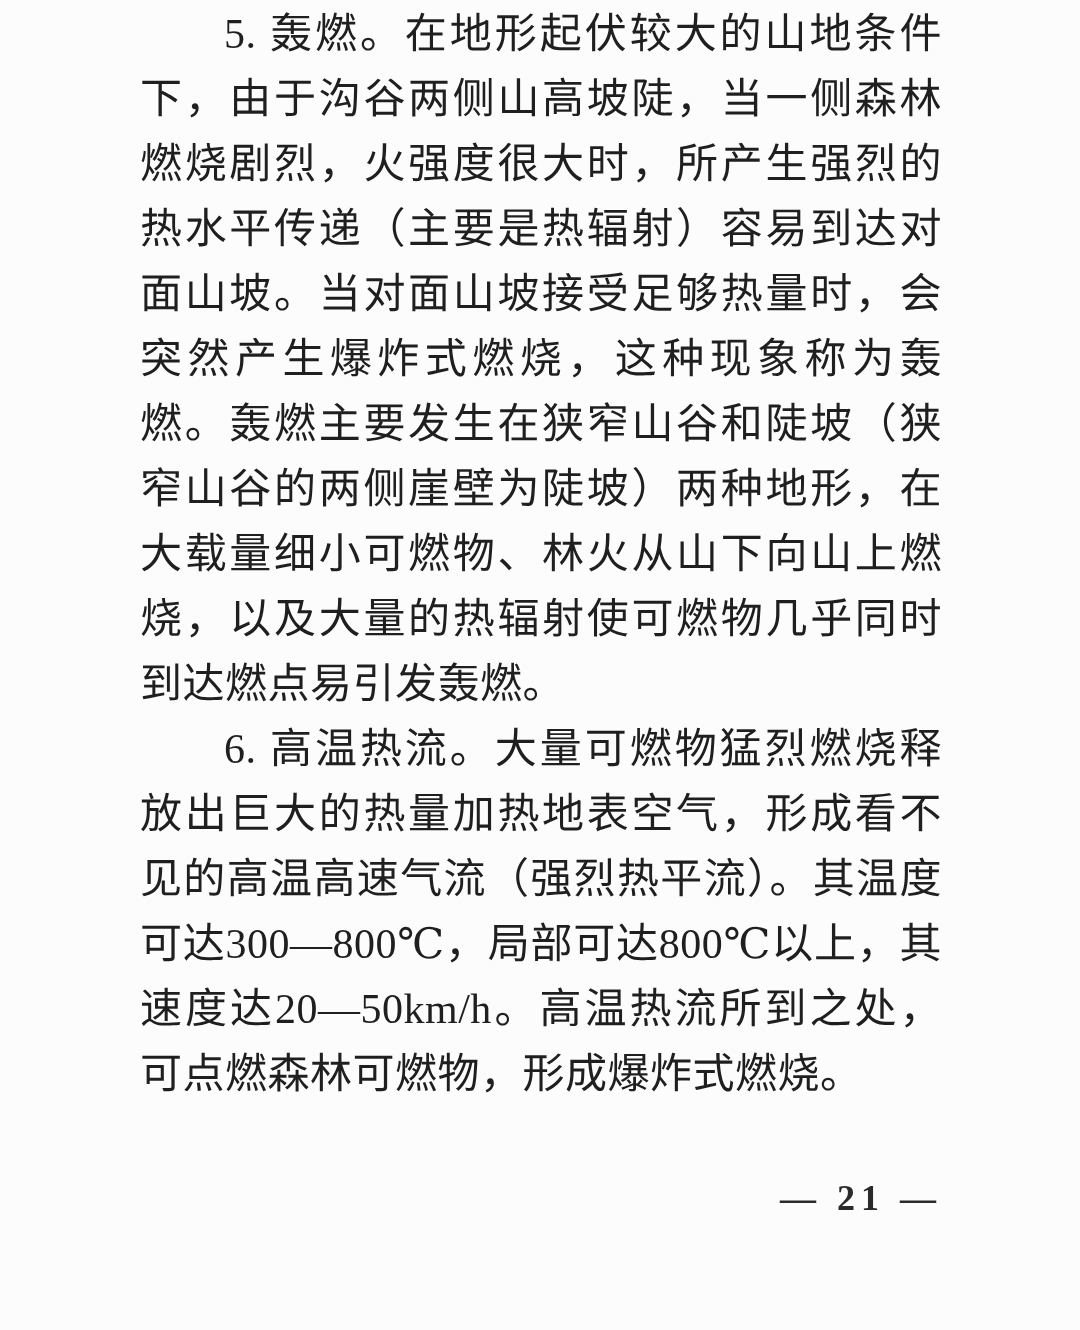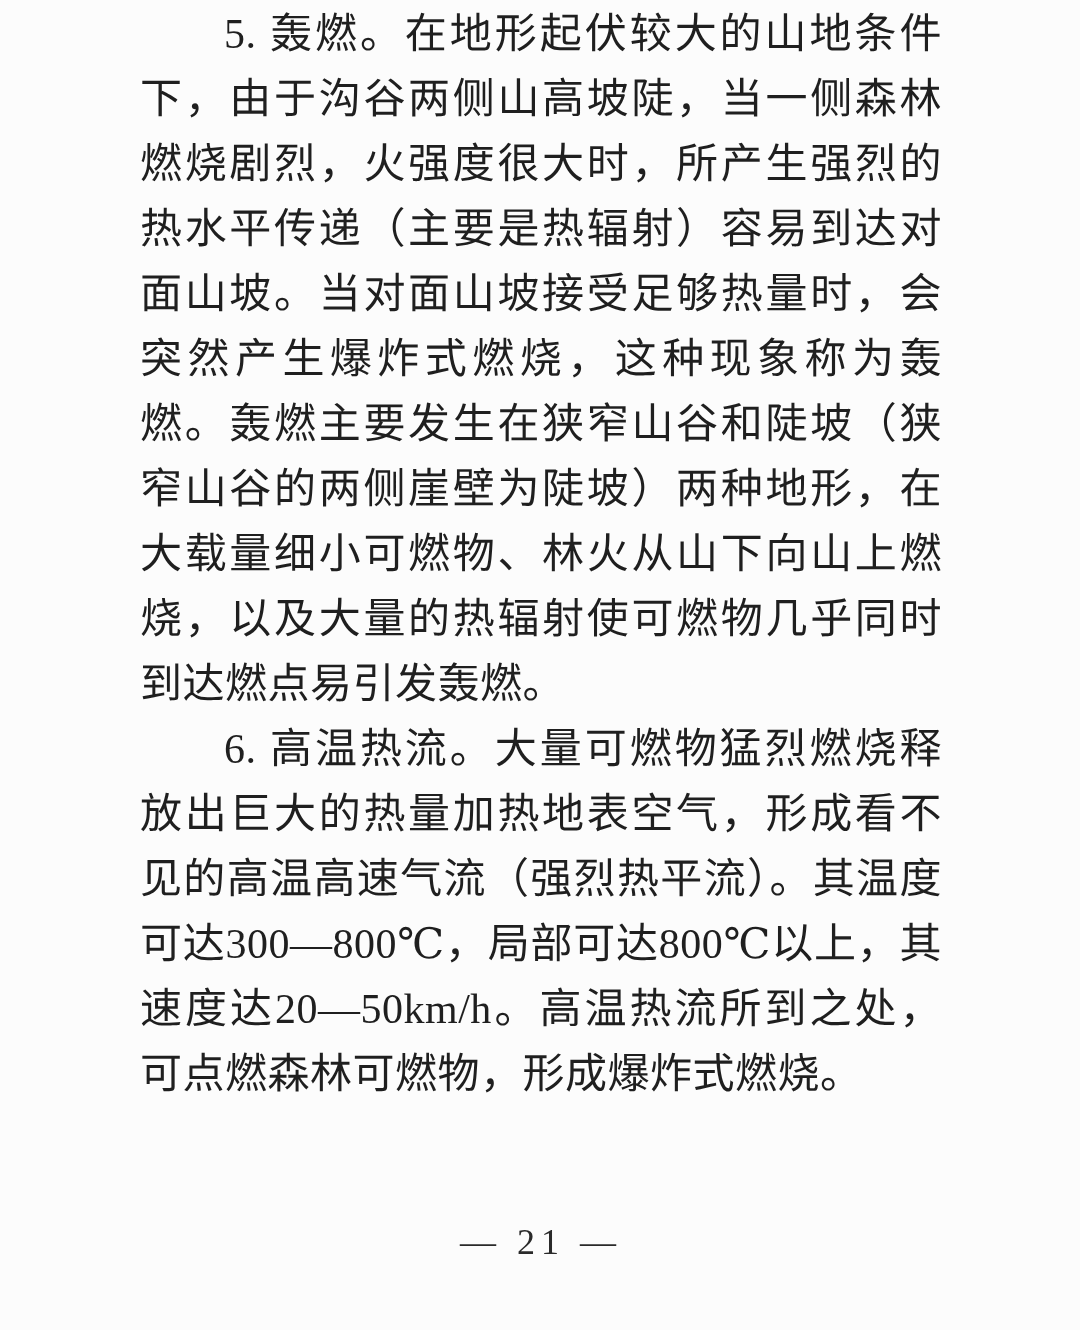--- a/index.html
+++ b/index.html
@@ -31,22 +31,23 @@
     text-align: justify;
     text-align-last: left;
     text-justify: inter-ideograph;
     text-indent: 2em;
     color: #1f1f1f;
   }
   .footer {
     position: absolute;
     left: 140px;
     width: 802px;
-    top: 1220px;
-    text-align: center;
+    top: 1176px;
+    text-align: right;
+    font-weight: bold;
   }
   .page-number {
     font-size: 36px;
     line-height: 44px;
     letter-spacing: 6px;
     color: #2a2a2a;
     font-family: "Liberation Serif", "DejaVu Serif", serif;
   }
 </style>
 </head>

